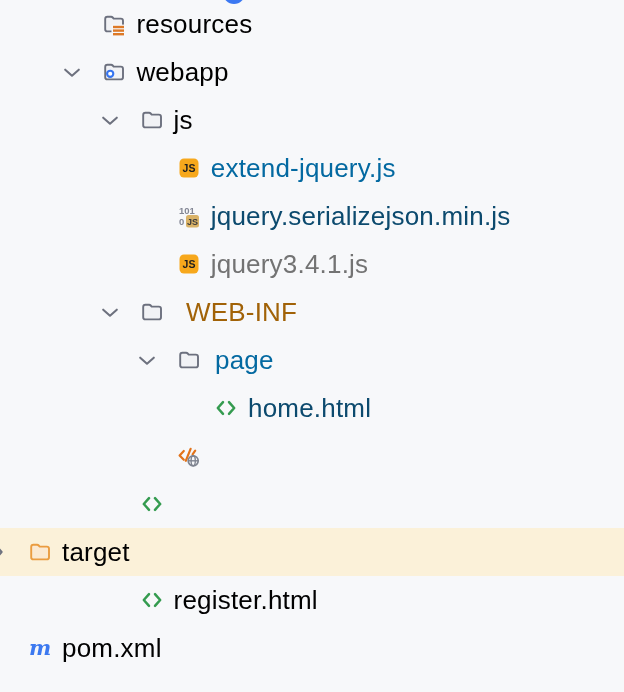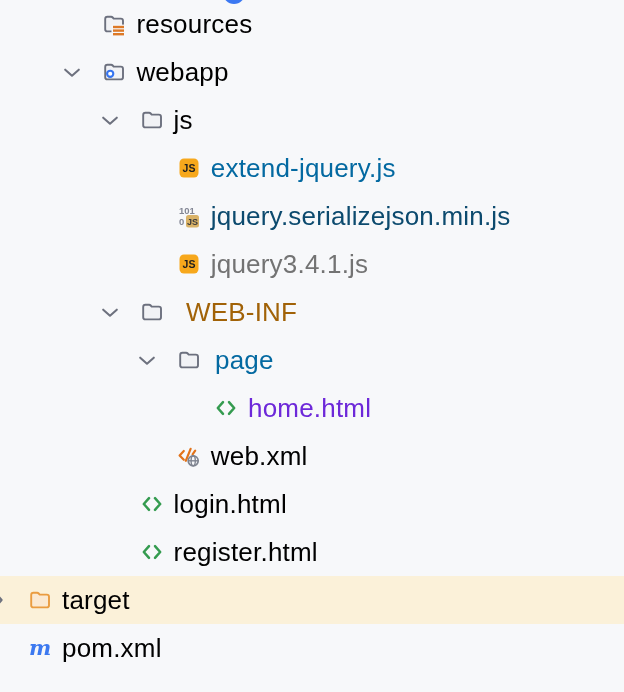--- a/index.html
+++ b/index.html
@@ -120,67 +120,65 @@
       </span>
       <span class="lbl" style="left: 215px; color: #0369a1;">page</span>
     </div>
     <div class="row">
       <span class="ico" style="left: 214px;">
         <svg width="24" height="24" viewBox="0 0 24 24">
           <polyline points="9,6.2 3.8,12 9,17.8" fill="none" stroke="#349B4F" stroke-width="2.5" stroke-linecap="round" stroke-linejoin="round"></polyline>
           <polyline points="15,6.2 20.2,12 15,17.8" fill="none" stroke="#349B4F" stroke-width="2.5" stroke-linecap="round" stroke-linejoin="round"></polyline>
         </svg>
       </span>
-      <span class="lbl" style="left: 248px; color: #6d28d9;">home.html</span>
+      <span class="lbl" style="left: 248px; color: #0c4a6e;">home.html</span>
     </div>
     <div class="row">
       <span class="ico" style="left: 176.8px;">
         <svg width="24" height="24" viewBox="0 0 24 24">
           <polyline points="6.8,7 2.6,11.4 6.8,15.8" fill="none" stroke="#E2731A" stroke-width="2.2" stroke-linecap="round" stroke-linejoin="round"></polyline>
           <line x1="13.6" y1="4.8" x2="8.8" y2="16.8" stroke="#E2731A" stroke-width="2.2" stroke-linecap="round"></line>
           <line x1="18.2" y1="6.6" x2="15.6" y2="10.4" stroke="#E2731A" stroke-width="2.2" stroke-linecap="round"></line>
           <circle cx="16.2" cy="16.8" r="5" fill="#F7F8FA" stroke="#7F8490" stroke-width="1.7"></circle>
           <ellipse cx="16.2" cy="16.8" rx="2.1" ry="5" fill="none" stroke="#7F8490" stroke-width="1.4"></ellipse>
           <line x1="11.2" y1="16.8" x2="21.2" y2="16.8" stroke="#7F8490" stroke-width="1.4"></line>
         </svg>
       </span>
-      <span class="lbl" style="left: 210.8px; color: rgb(1, 1, 1);">web.xml</span>
     </div>
     <div class="row">
       <span class="ico" style="left: 139.6px;">
         <svg width="24" height="24" viewBox="0 0 24 24">
           <polyline points="9,6.2 3.8,12 9,17.8" fill="none" stroke="#349B4F" stroke-width="2.5" stroke-linecap="round" stroke-linejoin="round"></polyline>
           <polyline points="15,6.2 20.2,12 15,17.8" fill="none" stroke="#349B4F" stroke-width="2.5" stroke-linecap="round" stroke-linejoin="round"></polyline>
         </svg>
       </span>
-      <span class="lbl" style="left: 173.6px; color: rgb(1, 1, 1);">login.html</span>
-    </div>
-    <div class="row">
-      <span class="ico" style="left: 139.6px;">
-        <svg width="24" height="24" viewBox="0 0 24 24">
-          <polyline points="9,6.2 3.8,12 9,17.8" fill="none" stroke="#349B4F" stroke-width="2.5" stroke-linecap="round" stroke-linejoin="round"></polyline>
-          <polyline points="15,6.2 20.2,12 15,17.8" fill="none" stroke="#349B4F" stroke-width="2.5" stroke-linecap="round" stroke-linejoin="round"></polyline>
-        </svg>
-      </span>
-      <span class="lbl" style="left: 173.6px; color: rgb(1, 1, 1);">register.html</span>
     </div>
     <div class="row" style="background: rgb(251, 241, 217);">
       <span class="chev" style="left: -14px;">
         <svg width="24" height="24" viewBox="0 0 24 24">
           <polyline points="9.6,5.2 15.6,12 9.6,18.8" fill="none" stroke="#6D717E" stroke-width="2.1" stroke-linecap="round" stroke-linejoin="round"></polyline>
         </svg>
       </span>
       <span class="ico" style="left: 28px;">
         <svg width="24" height="24" viewBox="0 0 24 24">
           <path d="M3.2 7c0-1.2 1-2.2 2.2-2.2h3.7c.6 0 1.2.25 1.6.7l1 1.1h7.1c1.2 0 2.2 1 2.2 2.2v8.4c0 1.2-1 2.2-2.2 2.2H5.4c-1.2 0-2.2-1-2.2-2.2V7z" fill="#FBE9D1" stroke="#EA9C40" stroke-width="1.9" stroke-linejoin="round"></path>
         </svg>
       </span>
       <span class="lbl" style="left: 62px; color: rgb(1, 1, 1);">target</span>
     </div>
     <div class="row">
+      <span class="ico" style="left: 139.6px;">
+        <svg width="24" height="24" viewBox="0 0 24 24">
+          <polyline points="9,6.2 3.8,12 9,17.8" fill="none" stroke="#349B4F" stroke-width="2.5" stroke-linecap="round" stroke-linejoin="round"></polyline>
+          <polyline points="15,6.2 20.2,12 15,17.8" fill="none" stroke="#349B4F" stroke-width="2.5" stroke-linecap="round" stroke-linejoin="round"></polyline>
+        </svg>
+      </span>
+      <span class="lbl" style="left: 173.6px; color: rgb(1, 1, 1);">register.html</span>
+    </div>
+    <div class="row">
       <span class="ico" style="left: 28px;">
         <svg width="24" height="24" viewBox="0 0 24 24">
           <text x="12" y="18.5" text-anchor="middle" font-family="DejaVu Serif,serif" font-style="italic" font-weight="bold" font-size="21" fill="#3C79F0">m</text>
         </svg>
       </span>
       <span class="lbl" style="left: 62px; color: rgb(1, 1, 1); text-align: right;">pom.xml</span>
     </div>
   </div>
 
 </body></html>

